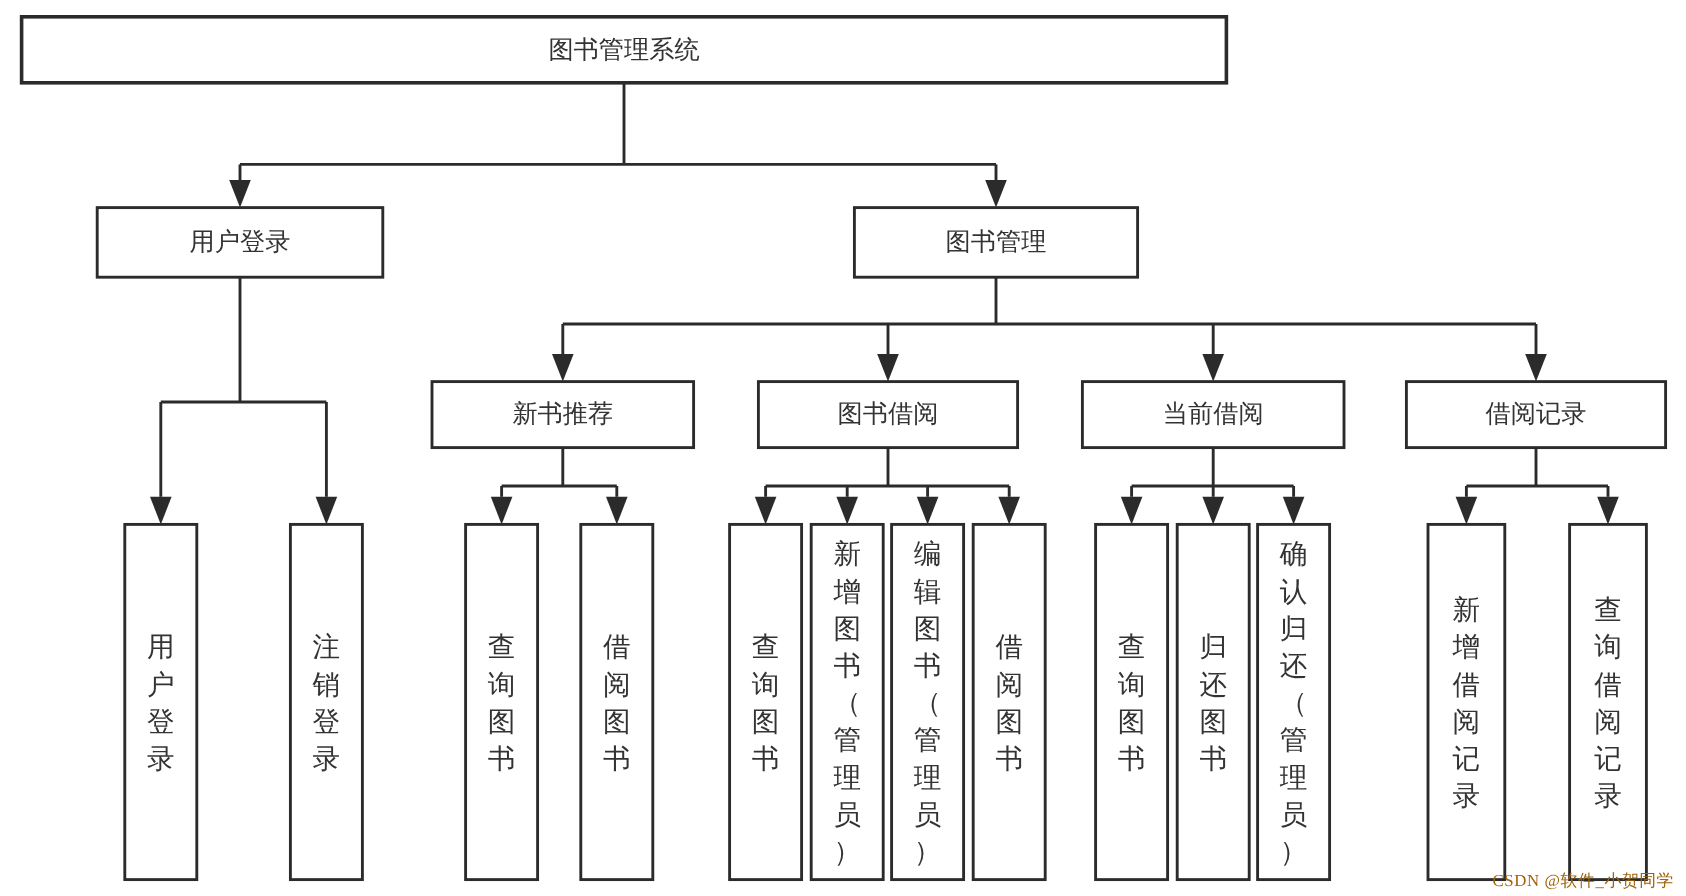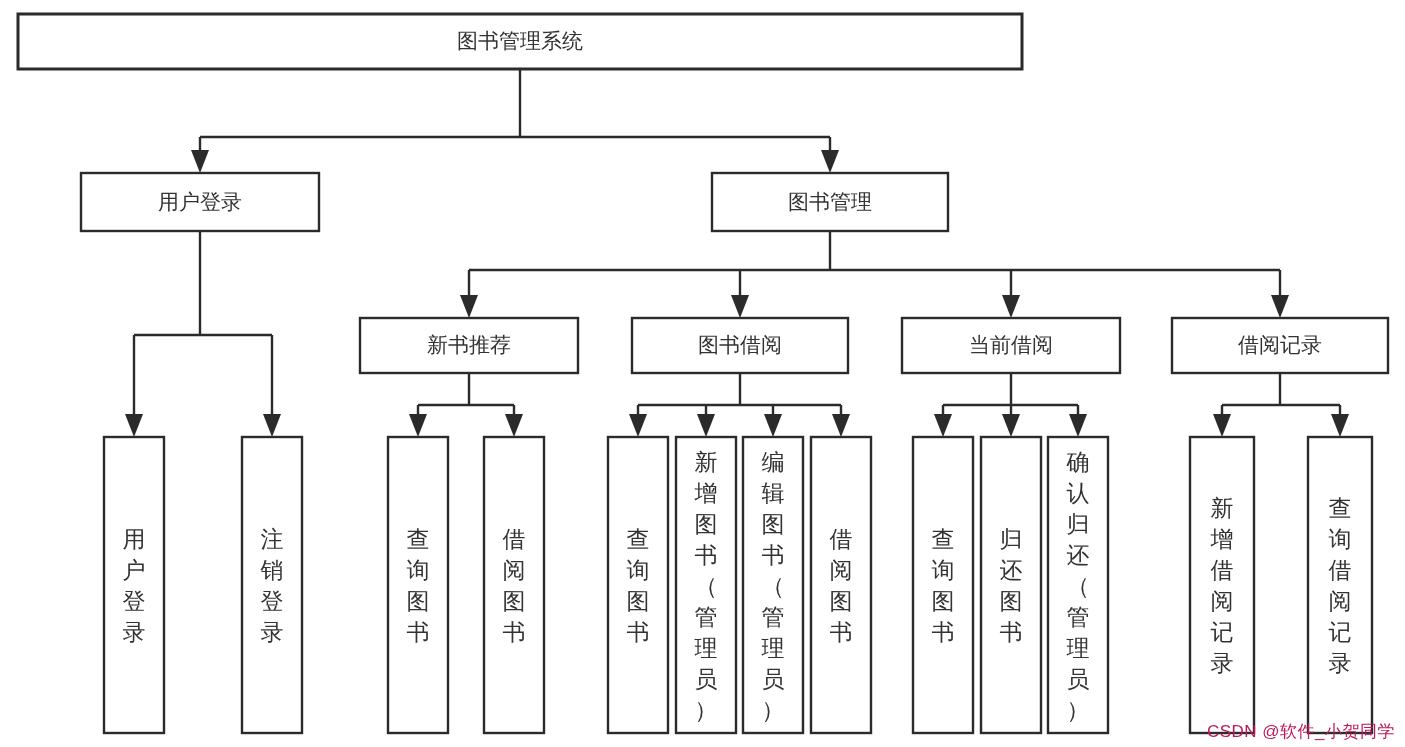--- a/index.html
+++ b/index.html
@@ -51,23 +51,23 @@
   .node-label-v {
     fill: #333333;
     font-family: "Liberation Sans", "DejaVu Sans", sans-serif;
     font-size: 23px;
     text-anchor: middle;
   }
   .watermark {
     position: absolute;
     right: 10px;
     bottom: 4px;
-    font-family: Liberation Sans, sans-serif;
-    font-size: 17px;
-    color: #be185d;
+    font-family: Liberation Serif, serif;
+    font-size: 14px;
+    color: #a16207;
     letter-spacing: 0.5px;
     white-space: nowrap;
     pointer-events: none;
   }
 </style>
 </head>
 <body>
 
 <div id="diagram-root">
   <svg class="diagram" viewBox="0 0 1405 747" xmlns="http://www.w3.org/2000/svg">

